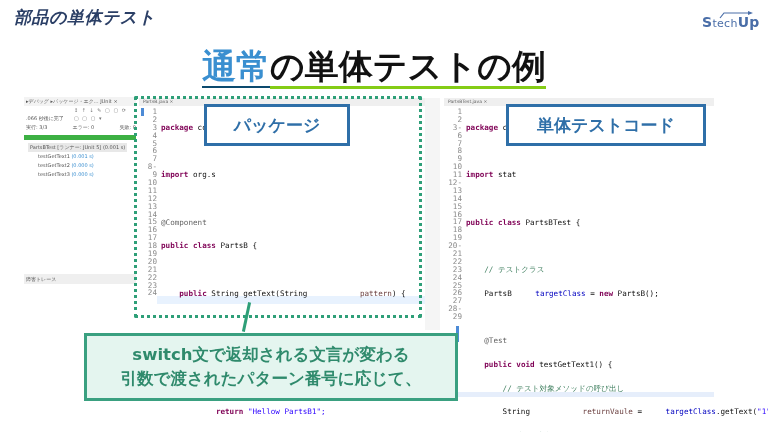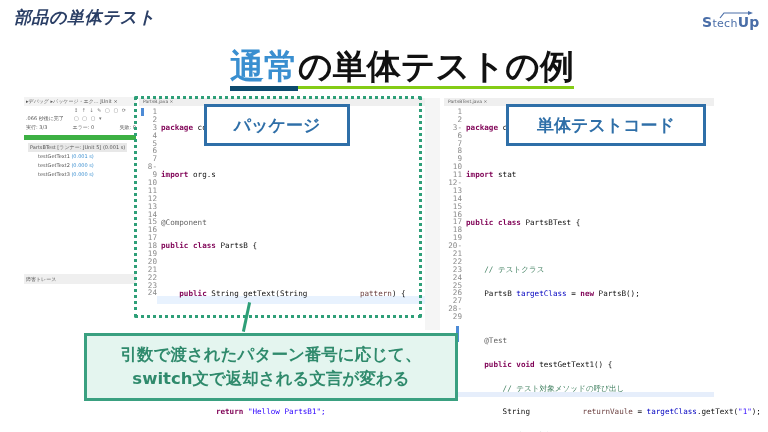--- a/index.html
+++ b/index.html
@@ -17,21 +17,21 @@
   }
   .logo .text { position: absolute; left: 0; top: 6px; font-weight: bold; letter-spacing: 0.3px; }
   .logo .text .small { font-size: 11px; font-weight: normal; }
   .logo .arrow { position: absolute; left: 16px; top: 3px; width: 38px; height: 8px; }
 
   .title {
     position: absolute; left: 202px; top: 44px;
     font-family: "DejaVu Sans", sans-serif; font-weight: bold; font-size: 34px;
     line-height: 44px; white-space: nowrap;
   }
-  .title .accent { color: #3a8fd0; border-bottom: 5px solid #0c4a6e; margin-left: 28px; }
+  .title .accent { color: #3a8fd0; border-bottom: 2px solid #0c4a6e; }
   .title .rest { color: #111; border-bottom: 3px solid #84cc16; }
 
   
   .junit { position: absolute; left: 24px; top: 97px; width: 112px; height: 230px; background: #fff; font-size: 5px; color: #555; }
   .junit .tabs { position: absolute; left: 0; top: 0; width: 112px; height: 9px; background: #f3f3f3; white-space: nowrap; overflow: hidden; font-size: 5px; line-height: 9px; padding-left: 2px; }
   .junit .toolbar { position: absolute; left: 50px; top: 9px; width: 60px; height: 8px; font-size: 5px; line-height: 8px; color: #777; letter-spacing: 1px; }
   .junit .finished { position: absolute; left: 2px; top: 18px; font-size: 5px; }
   .junit .counts { position: absolute; left: 2px; top: 27px; width: 110px; font-size: 5px; display: flex; justify-content: space-between; }
   .junit .bar { position: absolute; left: 0; top: 38px; width: 112px; height: 5px; background: #3cb043; }
   .junit .tree { position: absolute; left: 4px; top: 46px; font-size: 5px; line-height: 9px; }
@@ -42,21 +42,21 @@
 
   
   .editor { position: absolute; background: #fff; font-family: "DejaVu Sans Mono", monospace; font-size: 7.6px; line-height: 7.9px; }
   .editor .tab { position: absolute; left: 0; top: 0; height: 8px; background: #efefef; width: 100%; font-family: "DejaVu Sans", sans-serif; font-size: 4.5px; line-height: 8px; padding-left: 4px; color: #666; }
   .editor .gutter { position: absolute; left: 0; top: 10px; width: 18px; text-align: right; color: #8a8a8a; }
   .editor .code { position: absolute; left: 22px; top: 10px; white-space: pre; color: #111; }
   .editor .line { height: 7.9px; white-space: pre; }
   .kw { color: #7f0055; font-weight: bold; }
   .str { color: #2a00ff; }
   .cm { color: #3f7f5f; }
-  .fld { color: #0000c0; }
+  .fld { color: #0000c0; margin-left: 19px; }
   .ann { color: #646464; }
   .var { color: #6a3e3e; margin-left: 48px; }
 
   .editor-main { left: 139px; top: 98px; width: 286px; height: 222px; }
   .editor-main .hl { position: absolute; left: 18px; top: 198px; width: 268px; height: 8px; background: #e8f2fe; }
   .editor-test { left: 444px; top: 98px; width: 270px; height: 300px; }
   .editor-test .mark { position: absolute; left: 12px; top: 228px; width: 3px; height: 16px; background: #4d8bd6; }
   .editor-main .mark { position: absolute; left: 2px; top: 10px; width: 3px; height: 8px; background: #4d8bd6; }
 
   .scroll-strip { position: absolute; left: 425px; top: 98px; width: 15px; height: 232px; background: #f5f5f5; }
@@ -244,15 +244,15 @@
 </div>
 <div class="hline"></div>
 
 <div class="dotted-box"></div>
 <div class="callout-line"></div>
 
 <div class="label-box label-main">パッケージ</div>
 <div class="label-box label-test">単体テストコード</div>
 
 <div class="note-box">
+  <div>switch文で返却される文言が変わる</div>
   <div>引数で渡されたパターン番号に応じて、</div>
-  <div>switch文で返却される文言が変わる</div>
 </div>
 
 </body></html>

